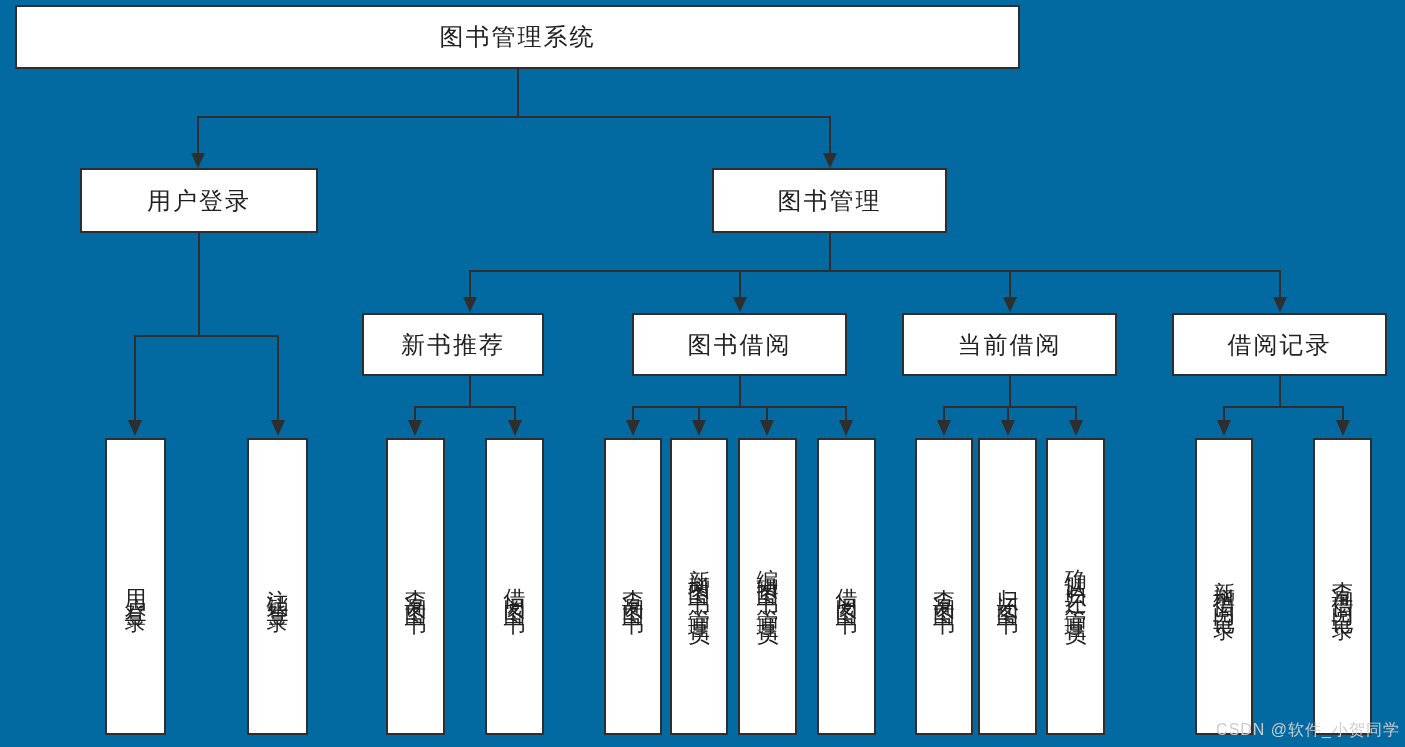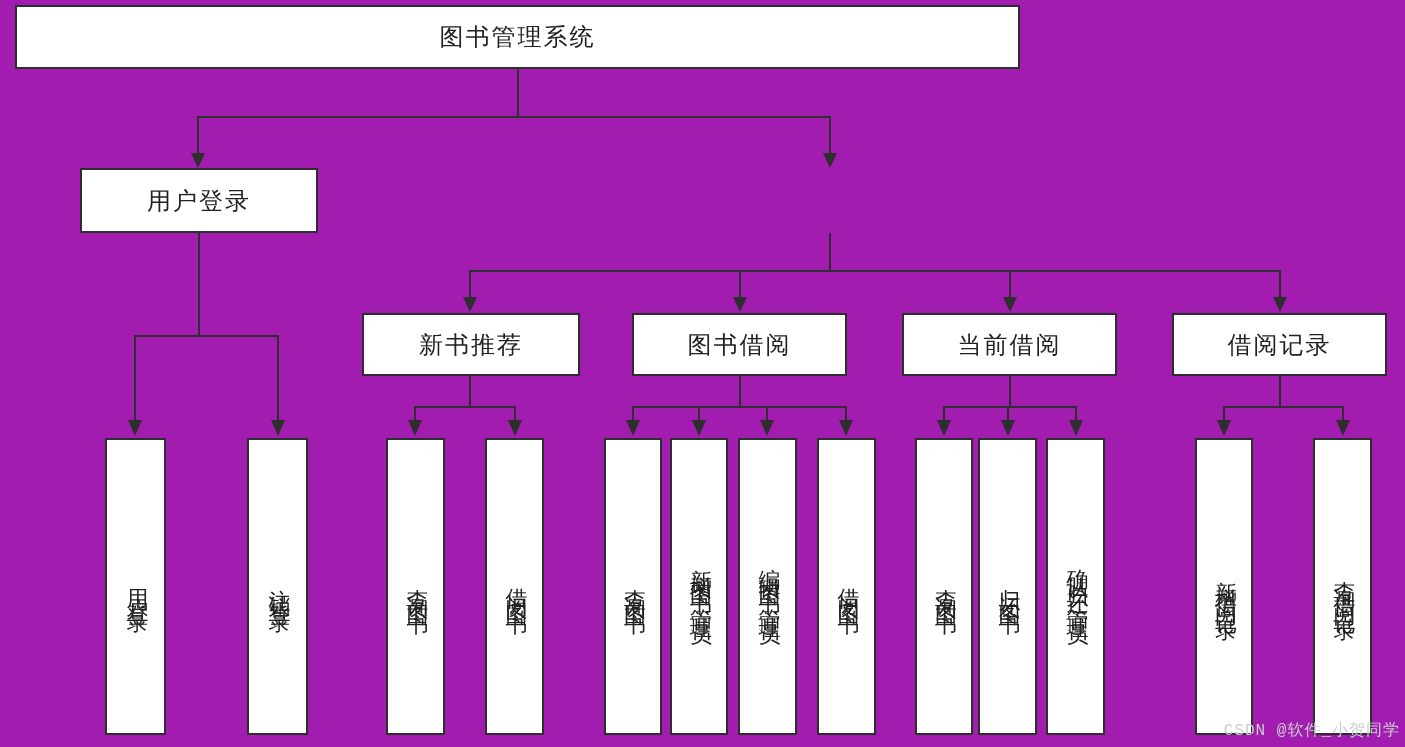--- a/index.html
+++ b/index.html
@@ -1,18 +1,18 @@
 <!DOCTYPE html>
 <html><head>
 <meta charset="utf-8">
 <style>
   html,body{margin:0;padding:0;background:#ffffff;}
   .canvas{
-    position:relative;width:1405px;height:747px;background:#a21caf;overflow:hidden;
-    font-family:Liberation Mono, monospace;
+    position:relative;width:1405px;height:747px;background:#0369a1;overflow:hidden;
+    font-family:Liberation Sans, sans-serif;
   }
   .connectors{position:absolute;left:0;top:0;z-index:1;}
   .box{
     position:absolute;box-sizing:border-box;border:2px solid #2e2e2e;background:#ffffff;
     display:flex;align-items:center;justify-content:center;color:#212121;z-index:2;
   }
   .hbox{font-size:24px;letter-spacing:2px;}
   .hbox .lbl{white-space:nowrap;}
   .vbox .lbl{
     writing-mode:vertical-rl;text-orientation:mixed;
@@ -92,22 +92,25 @@
     </g>
   </svg>
 
   <div class="box hbox" style="left:15px;top:5px;width:1005px;height:64px;">
     <span class="lbl">图书管理系统</span>
   </div>
 
   <div class="box hbox" style="left:80px;top:168px;width:238px;height:65px;">
     <span class="lbl">用户登录</span>
   </div>
+  <div class="box hbox" style="left:712px;top:168px;width:235px;height:65px;">
+    <span class="lbl">图书管理</span>
+  </div>
 
-  <div class="box hbox" style="left:362px;top:313px;width:218px;height:63px;">
+  <div class="box hbox" style="left:362px;top:313px;width:182px;height:63px;">
     <span class="lbl">新书推荐</span>
   </div>
   <div class="box hbox" style="left:632px;top:313px;width:215px;height:63px;">
     <span class="lbl">图书借阅</span>
   </div>
   <div class="box hbox" style="left:902px;top:313px;width:215px;height:63px;">
     <span class="lbl">当前借阅</span>
   </div>
   <div class="box hbox" style="left:1172px;top:313px;width:215px;height:63px;">
     <span class="lbl">借阅记录</span>

